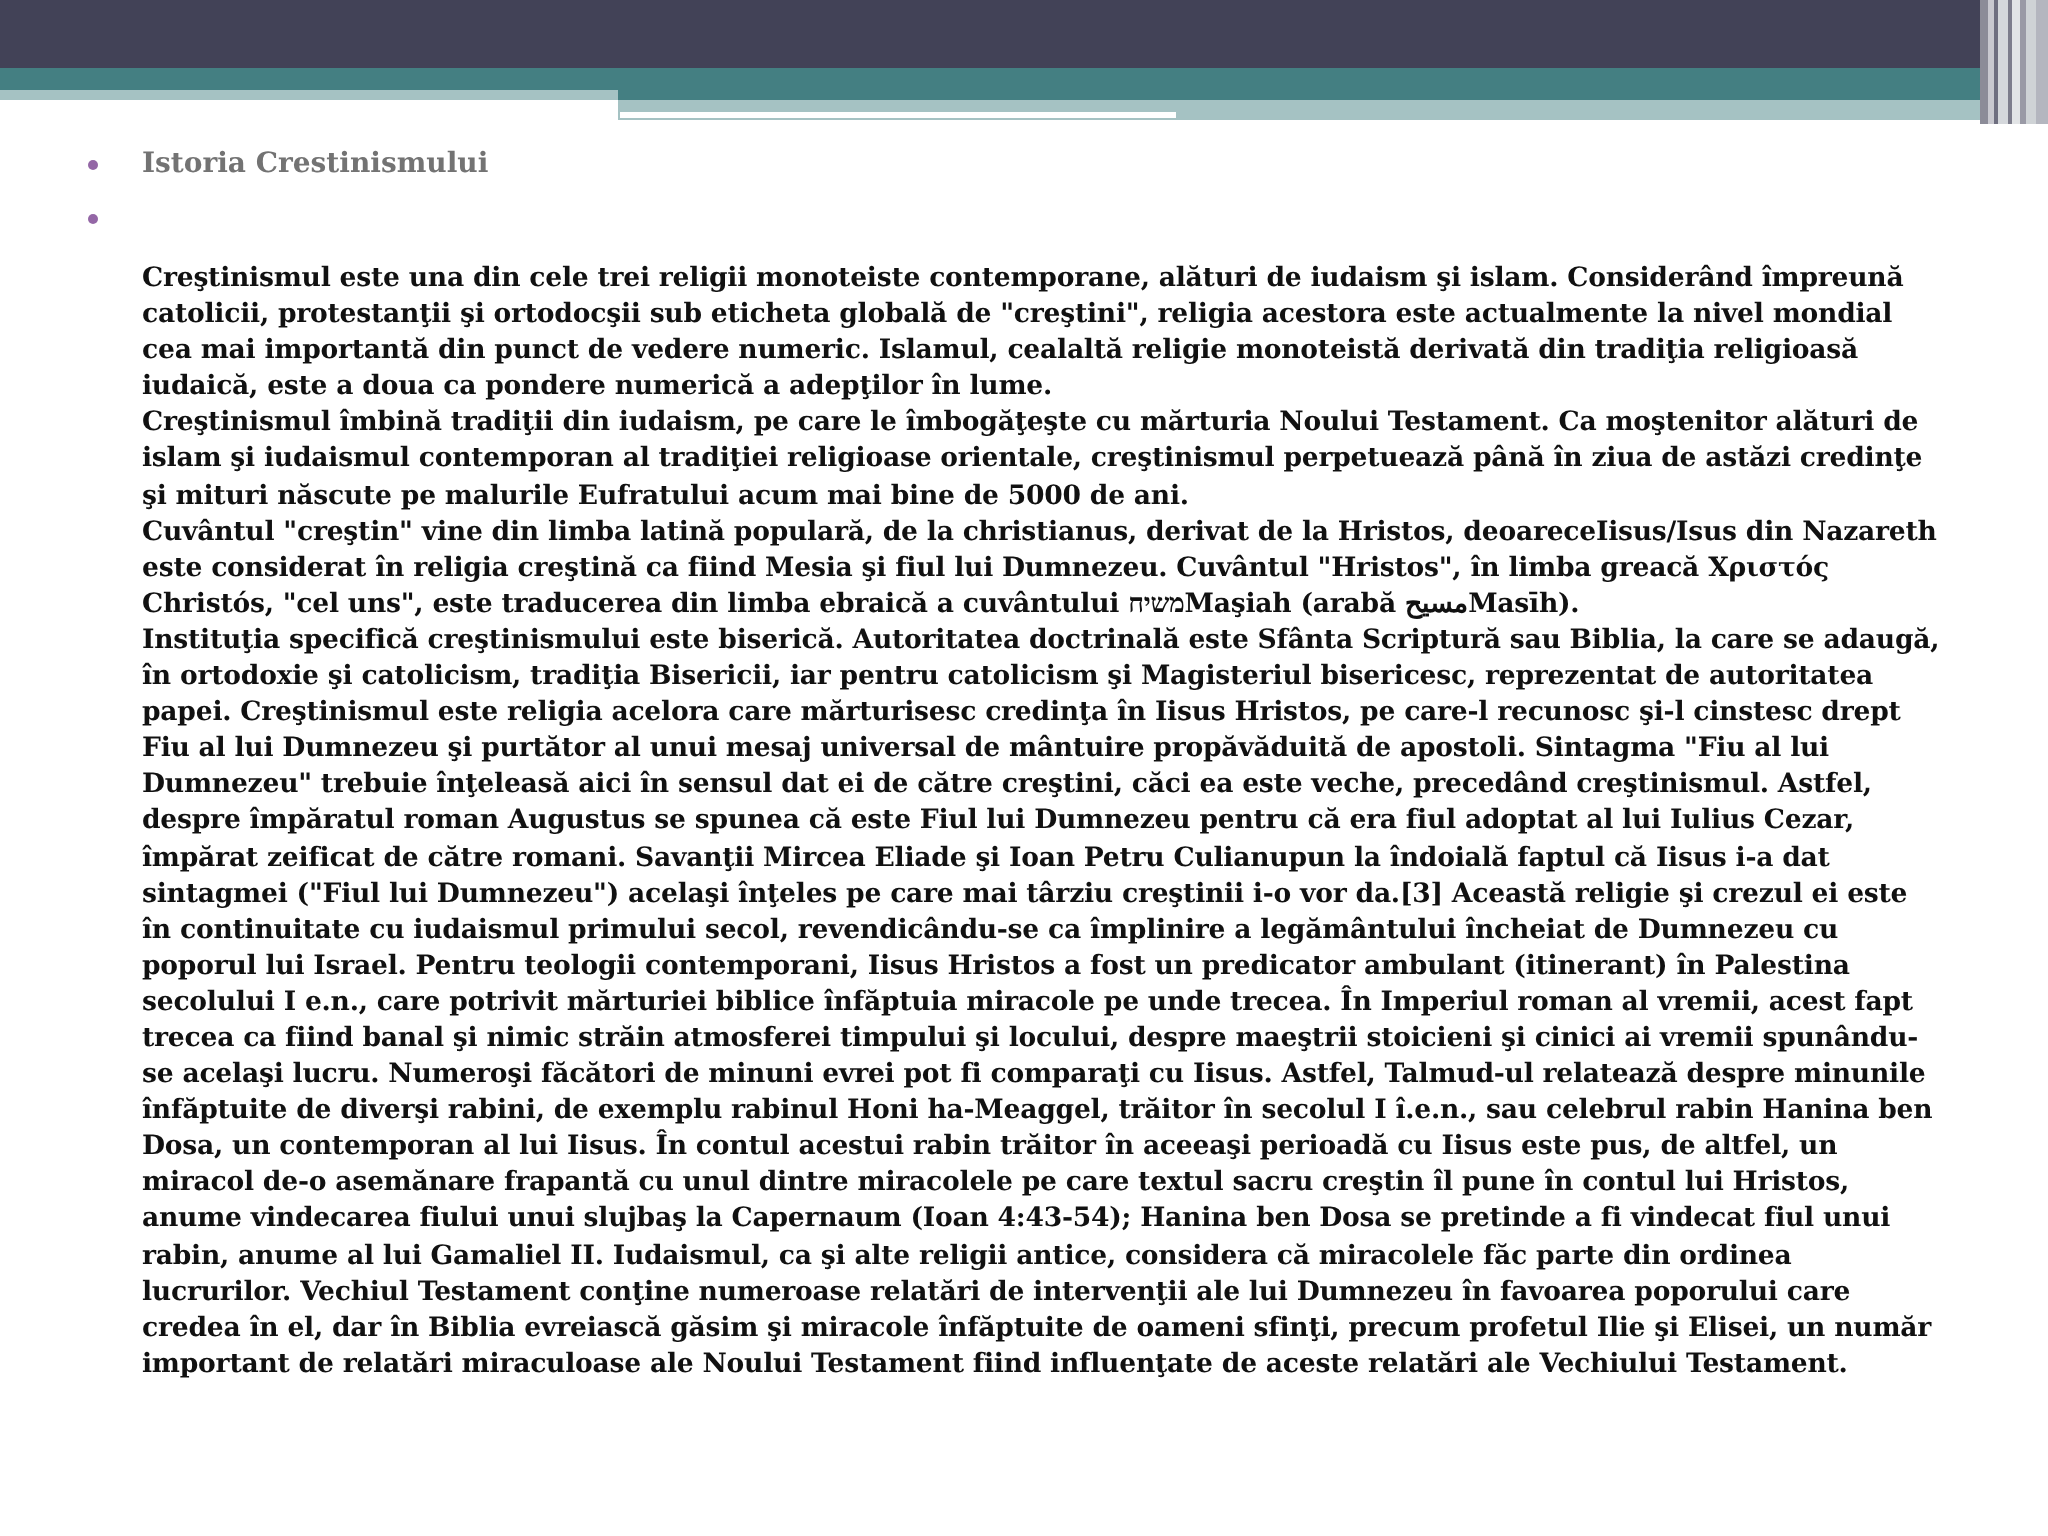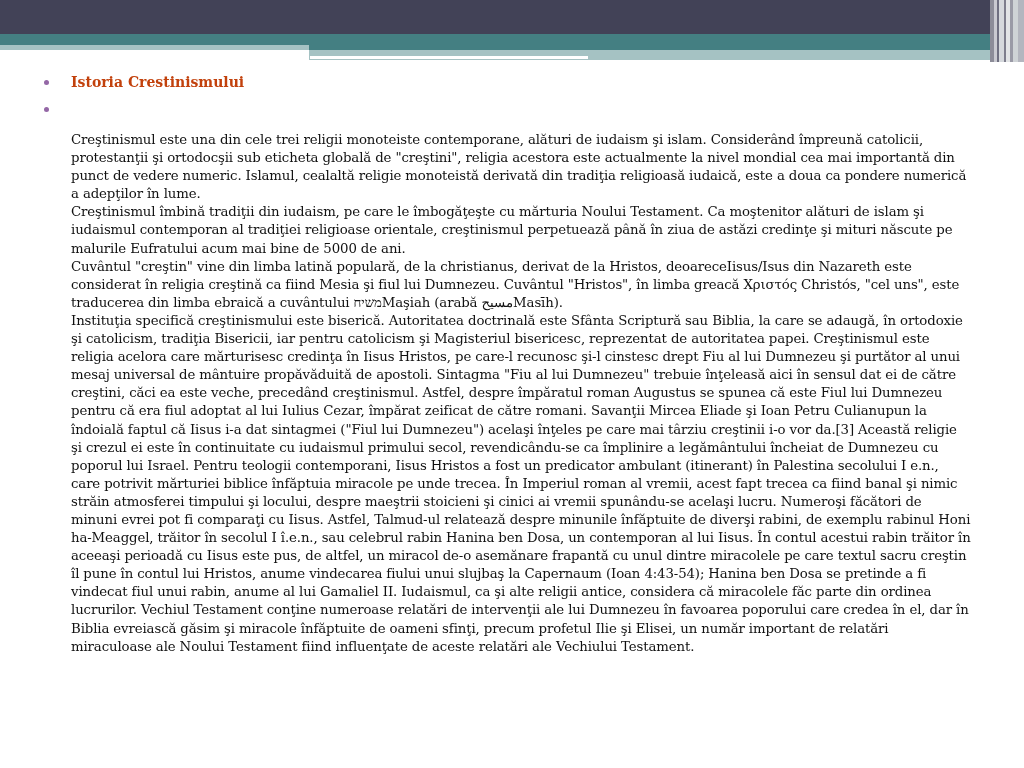--- a/index.html
+++ b/index.html
@@ -80,32 +80,33 @@
       width: 5px; height: 5px;
       border-radius: 50%;
       background: #9467a6;
     }
     .title {
       font-family: "DejaVu Serif", "Liberation Serif", serif;
       font-weight: bold;
       font-size: 14px;
       line-height: 19px;
       margin: 0 0 8px 0;
-      color: #c2410c;
+      color: #737373;
     }
     .empty-bullet-line {
       height: 19px;
     }
     .body-text {
       font-family: "DejaVu Serif", "Liberation Serif", serif;
       font-size: 13.3px;
       line-height: 18.1px;
       color: #111;
       letter-spacing: -0.12px;
       margin-top: 12px;
+      font-weight: bold;
     }
     .body-text p {
       margin: 0;
     }
   </style>
 </head>
 <body>
 
 <div class="hdr-dark"></div>
 <div class="hdr-teal"></div>

